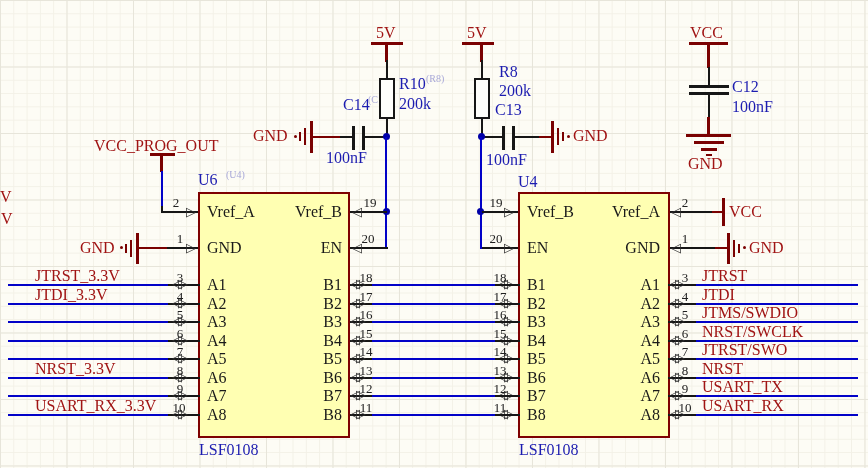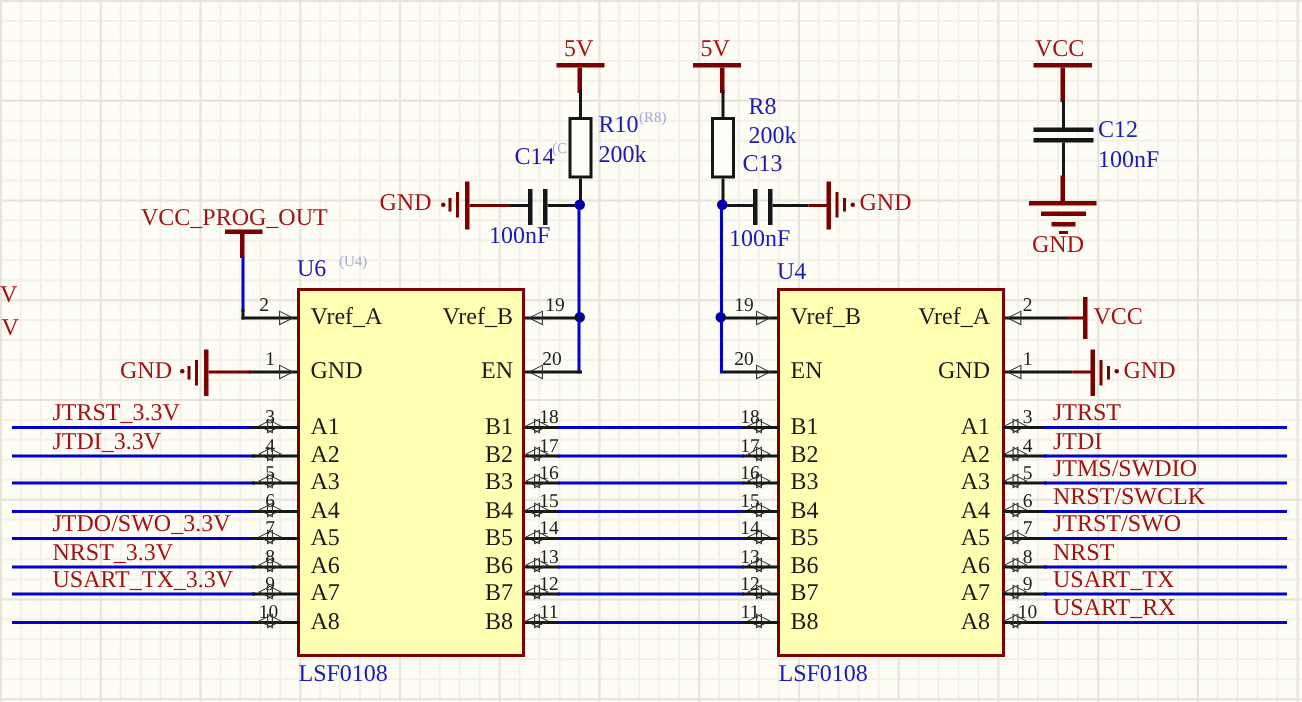--- a/index.html
+++ b/index.html
@@ -228,38 +228,37 @@
   <div class="num" style="left:168px;top:308px;width:24px">5</div>
   <div class="arr bi" style="left:172px;top:314px">◁▷</div>
 
   <div class="h" style="left:8px;top:340px;width:162px"></div>
   <div class="h blk" style="left:168px;top:340px;width:32px"></div>
   <div class="num" style="left:168px;top:327px;width:24px">6</div>
   <div class="arr bi" style="left:172px;top:333px">◁▷</div>
 
   <div class="h" style="left:8px;top:358px;width:162px"></div>
   <div class="h blk" style="left:168px;top:358px;width:32px"></div>
-  <div class="net-lbl" style="left:35px;top:342px">JTDO/SWO_3.3V</div>
   <div class="num" style="left:168px;top:345px;width:24px">7</div>
   <div class="arr bi" style="left:172px;top:351px">◁▷</div>
 
   <div class="h" style="left:8px;top:377px;width:162px"></div>
   <div class="h blk" style="left:168px;top:377px;width:32px"></div>
   <div class="net-lbl" style="left:35px;top:361px">NRST_3.3V</div>
   <div class="num" style="left:168px;top:364px;width:24px">8</div>
   <div class="arr bi" style="left:172px;top:370px">◁▷</div>
 
   <div class="h" style="left:8px;top:395px;width:162px"></div>
   <div class="h blk" style="left:168px;top:395px;width:32px"></div>
-  <div class="net-lbl" style="left:35px;top:379px">USART_TX_3.3V</div>
   <div class="num" style="left:168px;top:382px;width:24px">9</div>
   <div class="arr bi" style="left:172px;top:388px">◁▷</div>
 
   <div class="h" style="left:8px;top:414px;width:162px"></div>
   <div class="h blk" style="left:168px;top:414px;width:32px"></div>
+  <div class="net-lbl" style="left:35px;top:398px">USART_RX_3.3V</div>
   <div class="num" style="left:166px;top:401px;width:26px">10</div>
   <div class="arr bi" style="left:172px;top:407px">◁▷</div>
 
   <div class="h blk" style="left:350px;top:284px;width:23px"></div>
   <div class="arr bi" style="left:350px;top:277px">◁▷</div>
   <div class="num" style="left:354px;top:271px;width:24px">18</div>
   <div class="h" style="left:372px;top:284px;width:124px"></div>
   <div class="num" style="left:488px;top:271px;width:24px">18</div>
   <div class="arr bi" style="left:498px;top:277px">◁▷</div>
   <div class="h blk" style="left:495px;top:284px;width:25px"></div>

